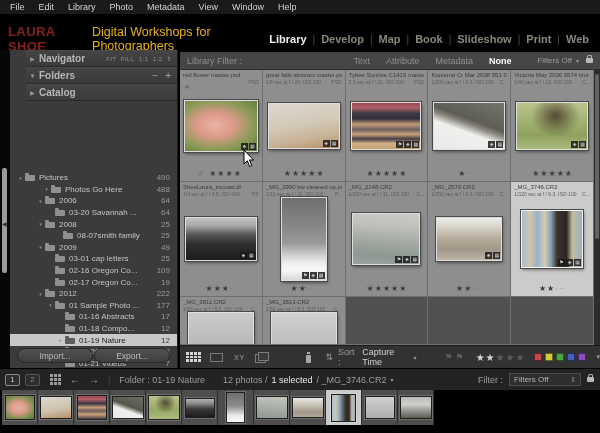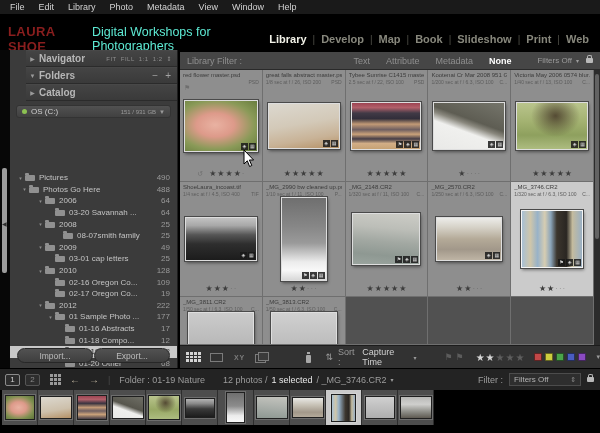--- a/index.html
+++ b/index.html
@@ -8,21 +8,21 @@
 
   
   .menubar { position:absolute; top:0; left:0; width:600px; height:14px; background:#1a1a1a;
              display:flex; align-items:center; padding-left:3px; }
   .menubar .mitem { color:#d2d2d2; font-size:9px; padding:0 7px; }
 
   
   .identity { position:absolute; top:28px; left:0; width:600px; height:22px; background:#000;
               display:flex; align-items:center; }
   .brand { color:#8a1e1e; font-weight:bold; font-size:13px; margin-left:8px; letter-spacing:.4px; }
-  .tagline { color:#5eead4; font-size:12.5px; margin-left:9px; }
+  .tagline { color:#eab308; font-size:12.5px; margin-left:9px; }
   .modules { margin-left:auto; margin-right:5px; display:flex; align-items:center; }
   .module { color:#87877c; font-size:11px; font-weight:bold; padding:0 6px; }
   .module.active { color:#f2f2e8; }
   .msep { color:#4e4e46; font-size:10px; }
 
   
   .left-strip { position:absolute; left:0; top:50px; width:10px; height:318px; background:#070707; }
   .lp-scroll { position:absolute; left:2px; top:118px; width:5px; height:105px; background:#9b9b9b; border-radius:2px; }
   .collapse-arrow { position:absolute; left:2px; top:170px; color:#2e2e2e; font-size:6px; }
 
@@ -221,34 +221,28 @@
       <span class="ptitle">Folders</span>
       <span class="fold-actions">
         <span>−</span>
         <span>+</span>
       </span>
     </div>
     <div class="panel-header">
       <span class="tri">▶</span>
       <span class="ptitle">Catalog</span>
     </div>
-    <div class="volume-bar">
-      <span class="led"></span>
-      <span class="vol-name">OS (C:)</span>
-      <span class="vol-space">151 / 931 GB</span>
-      <span class="vol-arrow">▼</span>
-    </div>
     <div class="tree">
         <div class="tree-row" style="padding-left: 6px;">
           <span class="tri">▾</span>
           <span class="folder-ico"></span>
           <span class="tname">Pictures</span>
           <span class="tcount">490</span>
         </div>
-        <div class="tree-row" style="padding-left: 10px;">
+        <div class="tree-row" style="padding-left: 32px;">
           <span class="tri">▾</span>
           <span class="folder-ico"></span>
           <span class="tname">Photos Go Here</span>
           <span class="tcount">488</span>
         </div>
         <div class="tree-row" style="padding-left: 26px;">
           <span class="tri">▾</span>
           <span class="folder-ico"></span>
           <span class="tname">2006</span>
           <span class="tcount">64</span>
@@ -275,26 +269,20 @@
           <span class="tri">▾</span>
           <span class="folder-ico"></span>
           <span class="tname">2009</span>
           <span class="tcount">49</span>
         </div>
         <div class="tree-row" style="padding-left: 36px;">
           <span class="tri"></span>
           <span class="folder-ico"></span>
           <span class="tname">03-01 cap letters</span>
           <span class="tcount">25</span>
-        </div>
-        <div class="tree-row" style="padding-left: 26px;">
-          <span class="tri">▾</span>
-          <span class="folder-ico"></span>
-          <span class="tname">2010</span>
-          <span class="tcount">128</span>
         </div>
         <div class="tree-row" style="padding-left: 36px;">
           <span class="tri"></span>
           <span class="folder-ico"></span>
           <span class="tname">02-16 Oregon Co...</span>
           <span class="tcount">109</span>
         </div>
         <div class="tree-row" style="padding-left: 36px;">
           <span class="tri"></span>
           <span class="folder-ico"></span>

